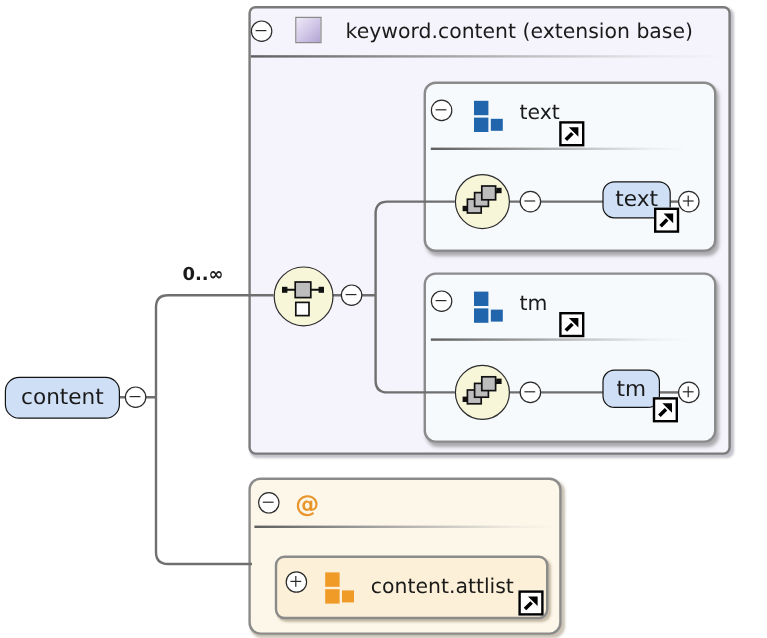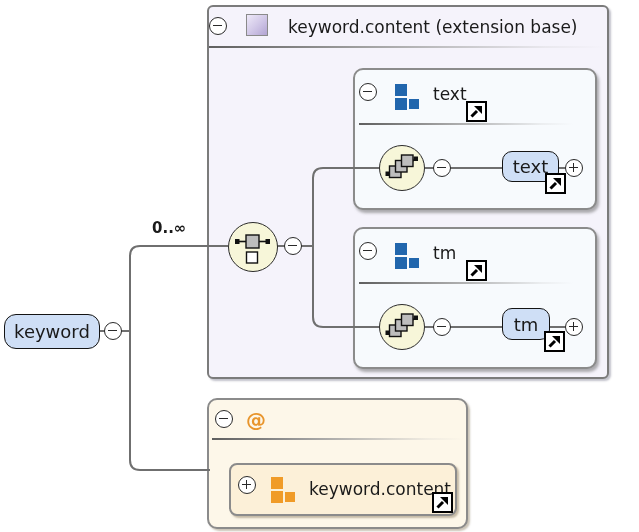--- a/index.html
+++ b/index.html
@@ -106,21 +106,21 @@
       <rect x="6" y="16" width="4.5" height="5" fill="#111"></rect>
       <rect x="36.5" y="16" width="4.5" height="5" fill="#111"></rect>
       <rect x="17" y="12" width="13" height="13" fill="#bdbdbd" stroke="#111" stroke-width="1.4"></rect>
       <rect x="17.5" y="29" width="11" height="11" fill="#ffffff" stroke="#111" stroke-width="1.4"></rect>
     </svg>
   </div>
   <div class="abs toggle" style="left:284px;top:237px;"></div>
 
   <div class="abs label occ" style="left:152px;top:219px;">0..∞</div>
   <div class="abs elembox root" style="left:4px;top:314px;width:96px;height:35px;">
-    <span>keyword</span>
+    <span>content</span>
   </div>
   <div class="abs toggle" style="left:104px;top:322px;"></div>
 
   <div class="abs groupbox" style="left:353px;top:68px;width:244px;height:142px;"></div>
   <div class="abs toggle" style="left:359px;top:83px;"></div>
   <div class="abs sqicon blue" style="left:395px;top:84px;">
     <i class="s1"></i>
       <i class="s2"></i>
       <i class="s3"></i>
   </div>
@@ -196,21 +196,21 @@
   <div class="abs label at-symbol" style="left:246px;top:408px;">@</div>
   <div class="abs sep" style="left:212px;top:438px;width:252px;"></div>
 
   <div class="abs attlistbox" style="left:229px;top:463px;width:228px;height:53px;"></div>
   <div class="abs toggle plus" style="left:238px;top:476px;"></div>
   <div class="abs sqicon orange" style="left:271px;top:477px;">
     <i class="s1"></i>
       <i class="s2"></i>
       <i class="s3"></i>
   </div>
-  <div class="abs label hdr-title" style="left:309px;top:479px;">keyword.content</div>
+  <div class="abs label hdr-title" style="left:309px;top:479px;">content.attlist</div>
   <div class="abs linkbox" style="left:432px;top:492px;">
     <svg width="17" height="17" viewBox="0 0 17 17">
       <line x1="3.5" y1="13.5" x2="9" y2="8" stroke="#000" stroke-width="3"></line>
       <polygon points="6,3 14,3 14,11" fill="#000"></polygon>
     </svg>
   </div>
 
 </div>
 
 </body></html>

